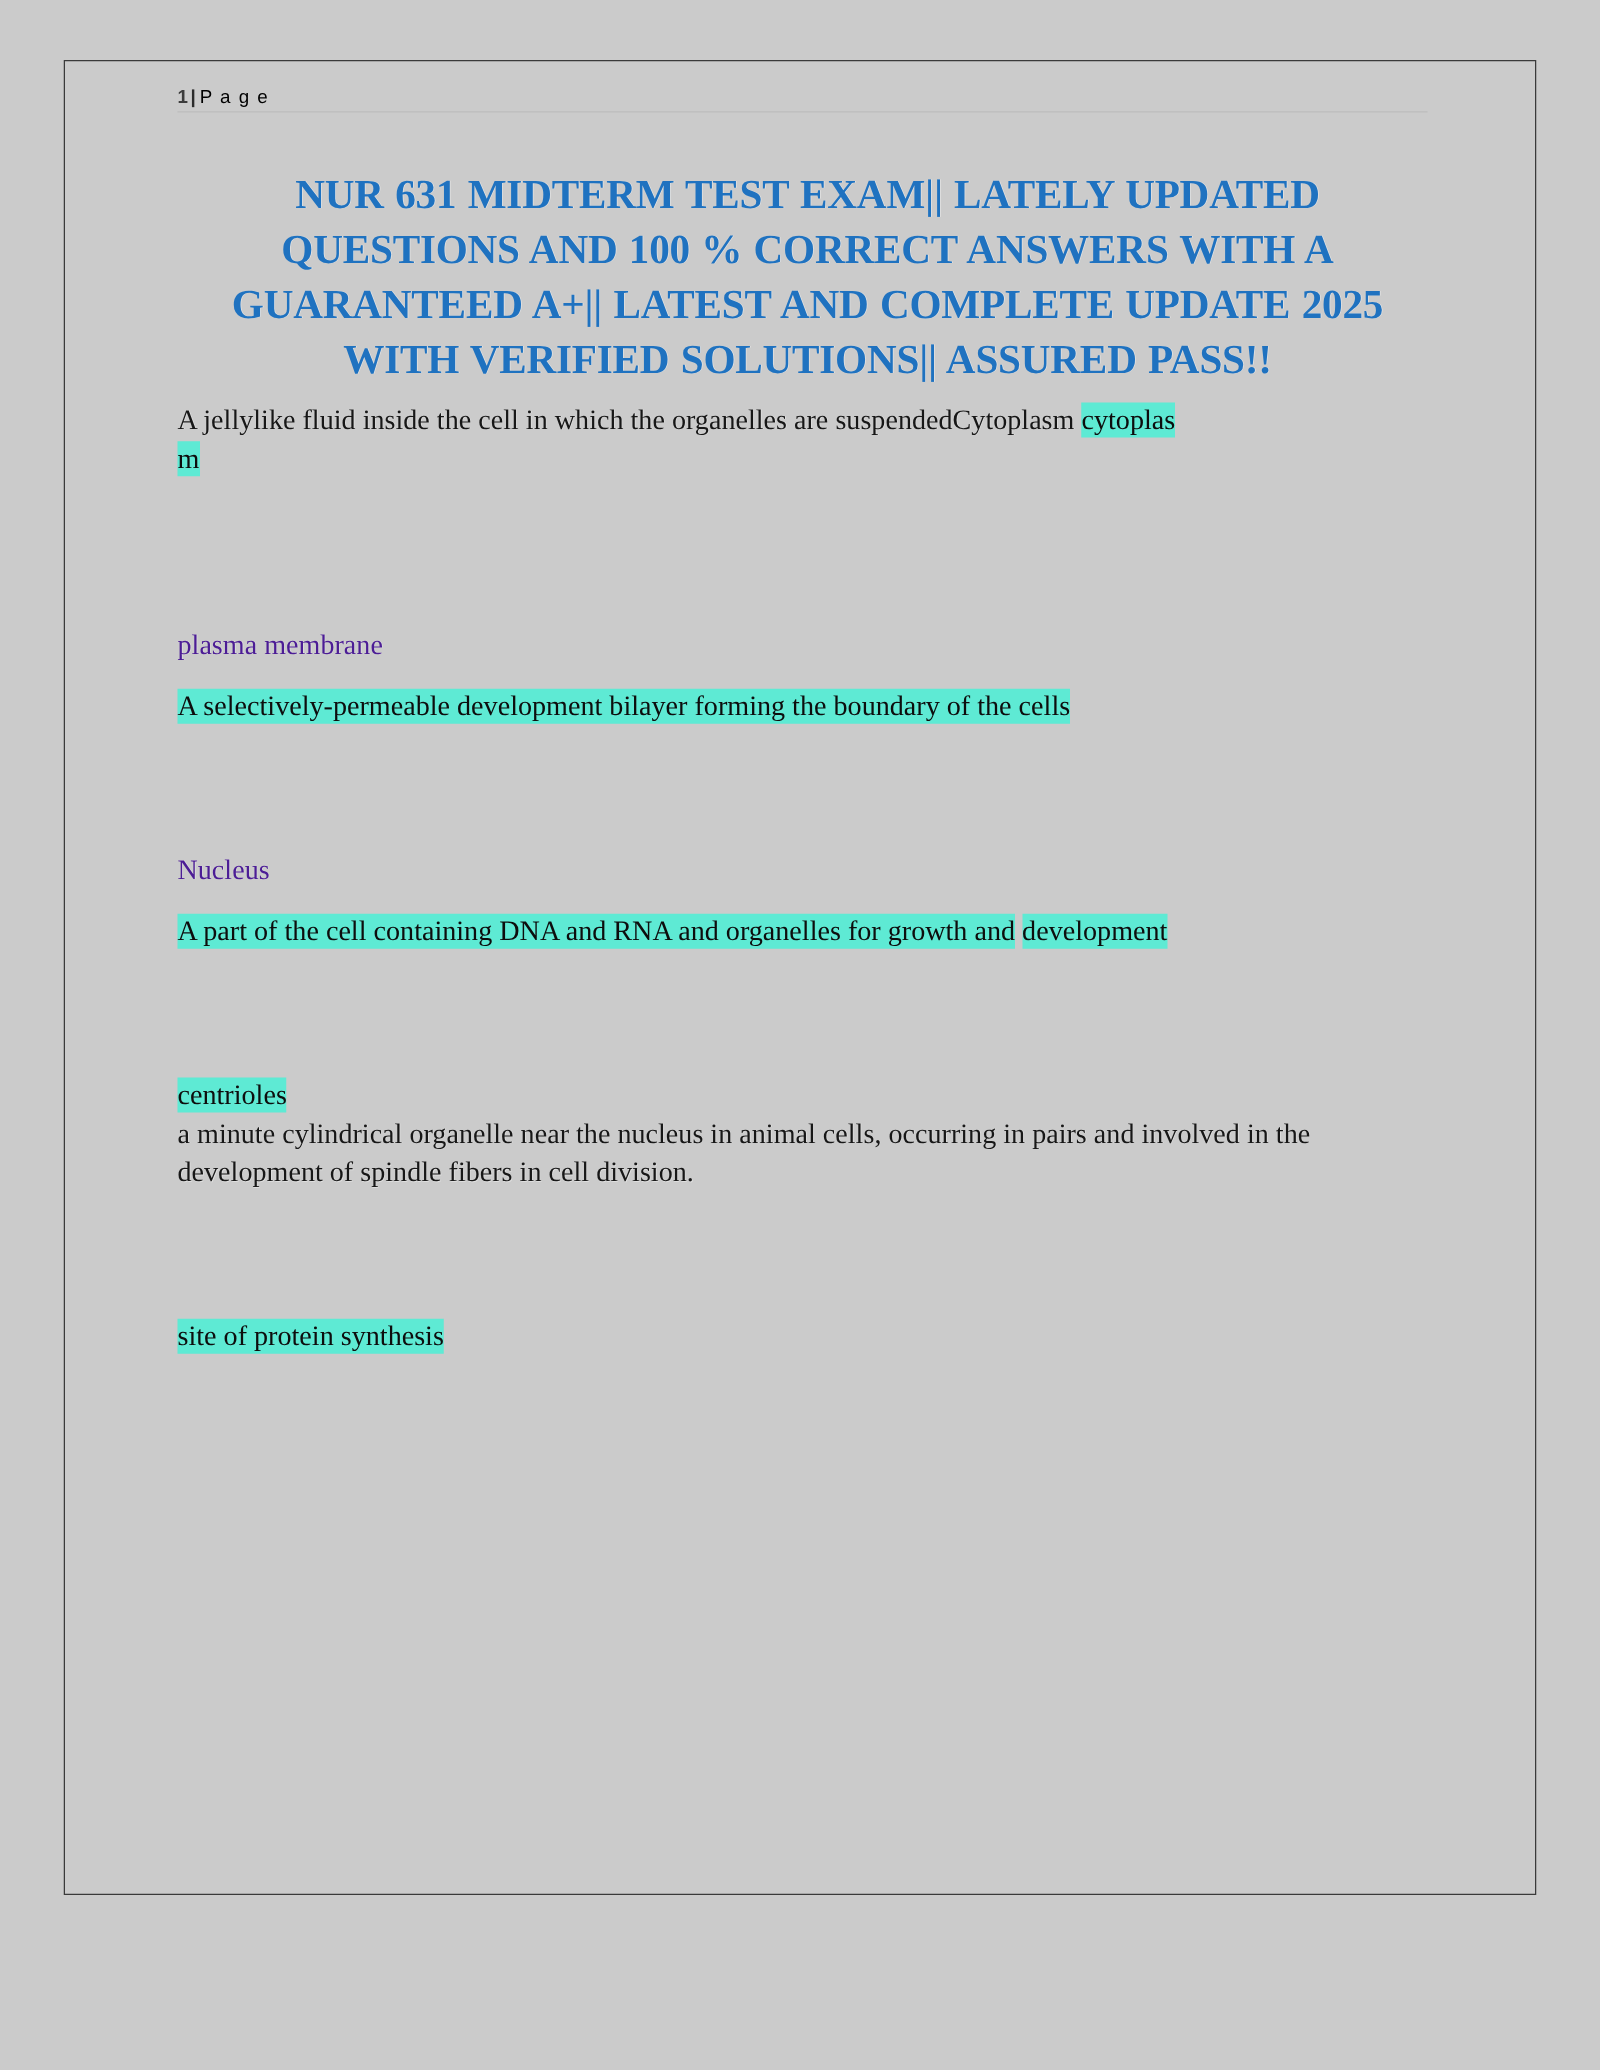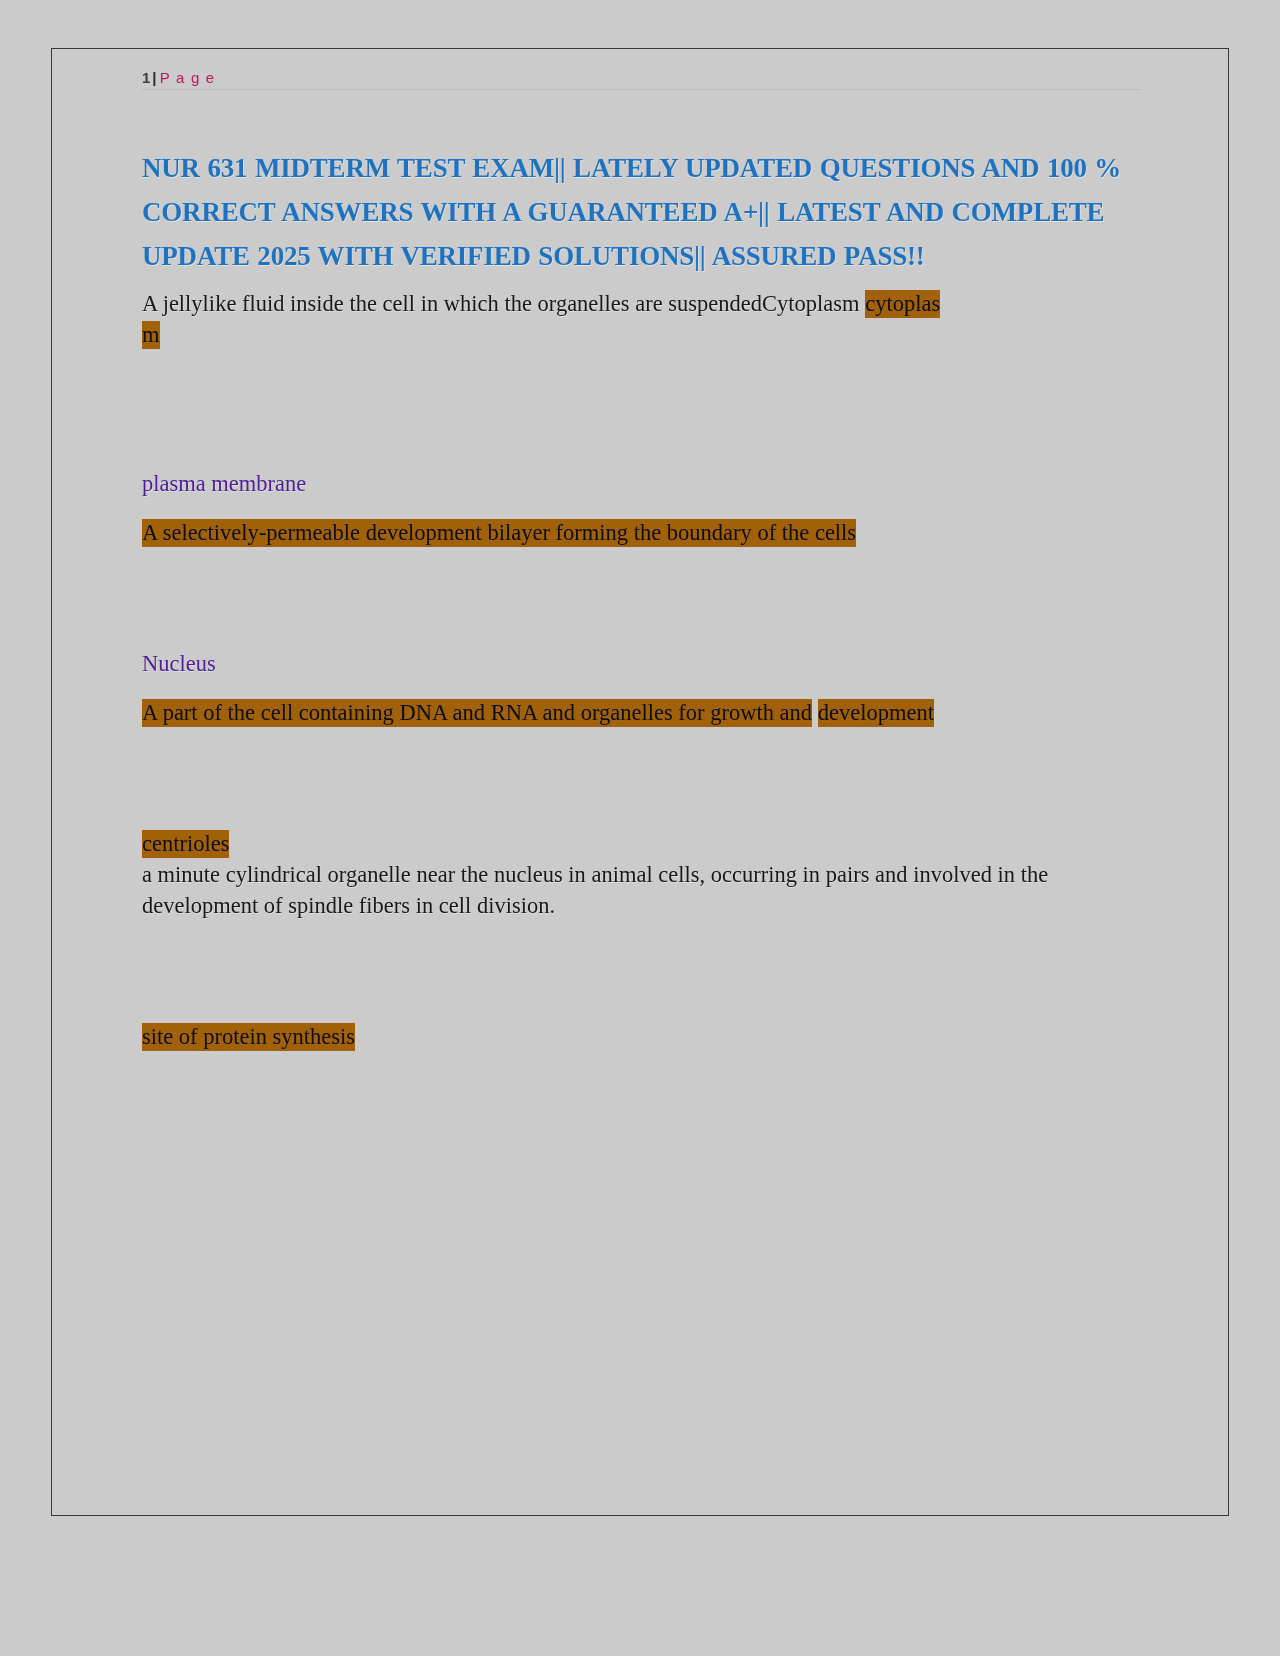--- a/index.html
+++ b/index.html
@@ -48,57 +48,58 @@
     font-weight: bold;
     color: #3c3c3c;
     letter-spacing: 0;
   }
   .page-header .pg-bar {
     color: #2b2b2b;
     font-weight: bold;
     padding: 0 2px;
   }
   .page-header .pg-word {
-    color: #be185d;
+    color: #000000;
   }
   .header-rule {
     height: 1px;
     background: #bdbdbd;
     margin-top: 3px;
     margin-right: 8px;
   }
 
   
   .doc-title {
-    margin-top: 48px;
+    margin-top: 36px;
     color: #1f72c0;
     font-weight: bold;
-    font-size: 27px;
+    font-size: 33px;
     line-height: 44px;
     letter-spacing: -0.2px;
     word-spacing: 1px;
     text-shadow: 0.6px 0.6px 0 rgba(255,255,255,0.45);
+    text-align: center;
   }
 
   
   .body-block {
     color: #171717;
     font-size: 22.5px;
     line-height: 31px;
     text-shadow: 0.5px 0.5px 0 rgba(255,255,255,0.4);
   }
   .term-line {
     color: #4c1d95;
     font-size: 22.5px;
     line-height: 31px;
     text-shadow: 0.5px 0.5px 0 rgba(255,255,255,0.4);
   }
 
   mark, .hl {
-    background: #a16207;
+    background: #5eead4;
     color: #0d0d0d;
     padding: 1px 0 2px 0;
     box-decoration-break: clone;
     -webkit-box-decoration-break: clone;
     text-shadow: none;
   }
 
   
   .qa-block { margin: 0; }
   .spacer-lg { height: 118px; }

